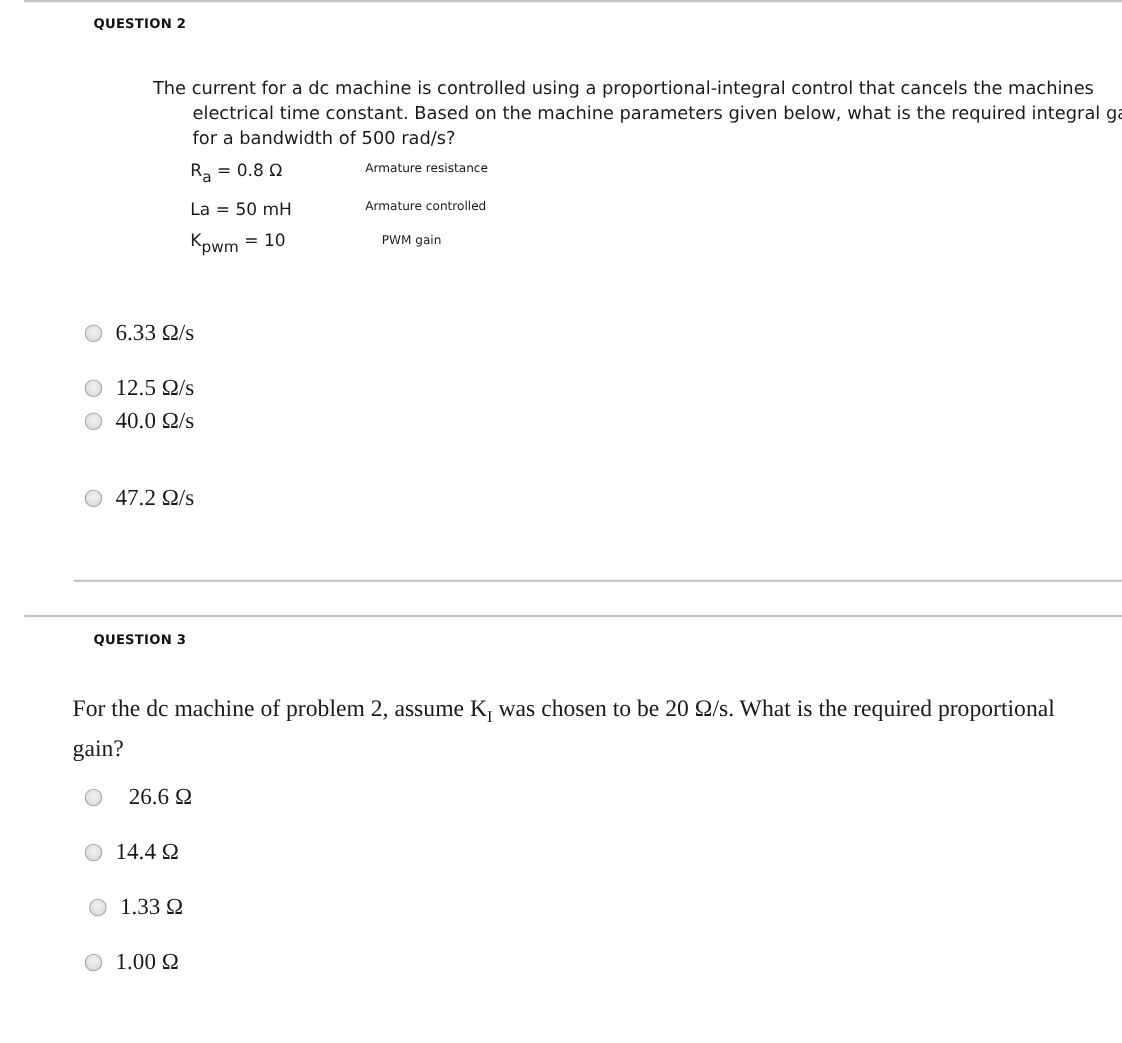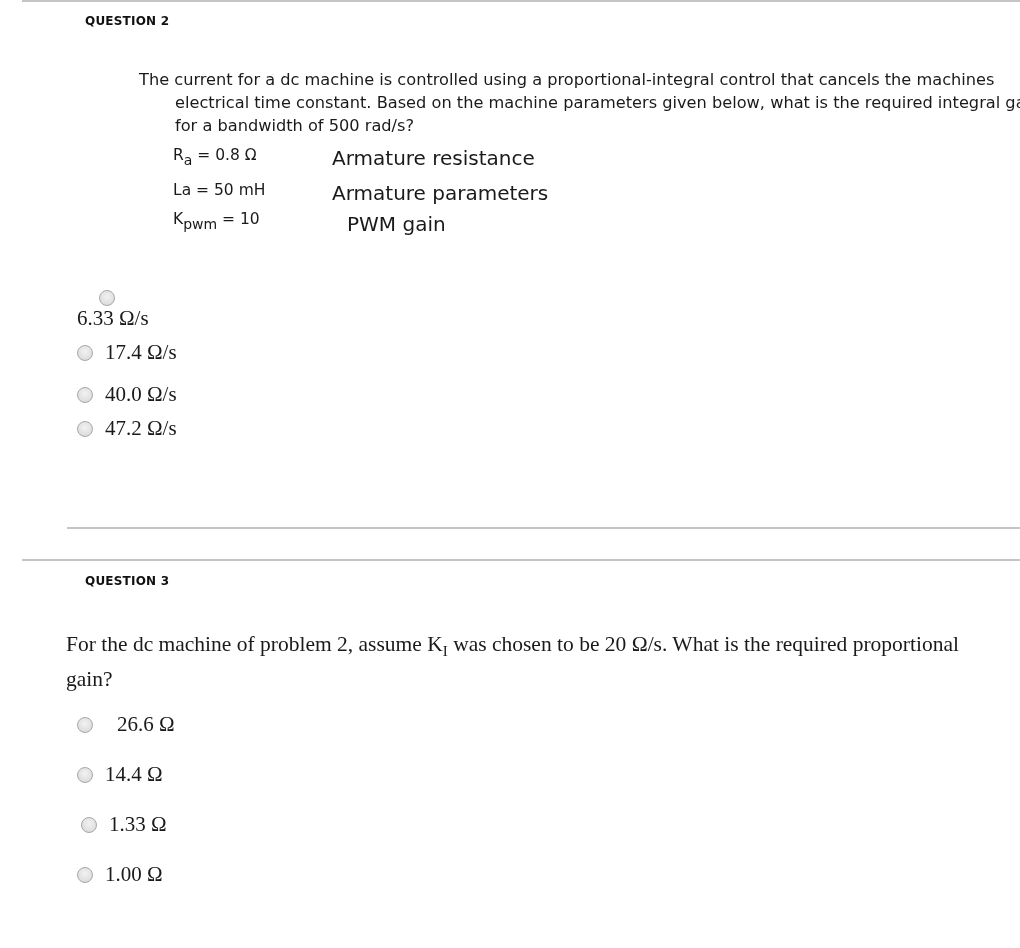--- a/index.html
+++ b/index.html
@@ -1,21 +1,21 @@
 <!DOCTYPE html>
 <html><head>
 <meta charset="utf-8">
 <style>
   html, body { margin: 0; padding: 0; background: #ffffff; }
   body { width: 1020px; height: 948px; position: relative; overflow: hidden; font-family: "DejaVu Sans", sans-serif; color: #1a1a1a; }
   .rule { position: absolute; height: 2px; background: #c4c4c4; }
   .q-title { position: absolute; font-family: "DejaVu Sans", sans-serif; font-weight: bold; font-size: 12px; letter-spacing: 0.2px; color: #111; }
   .q2-stem { position: absolute; left: 139px; top: 68px; width: 870px; font-family: "DejaVu Sans", sans-serif; font-size: 16.2px; line-height: 23px; color: #1a1a1a; padding-left: 36px; text-indent: -36px; }
   .param-row { position: absolute; left: 173px; font-family: "DejaVu Sans", sans-serif; font-size: 15.5px; color: #1a1a1a; }
-  .param-desc { position: absolute; font-family: "DejaVu Sans", sans-serif; font-size: 20px; color: #1a1a1a; }
+  .param-desc { position: absolute; font-family: "DejaVu Sans", sans-serif; font-size: 11px; color: #1a1a1a; }
   .sub { font-size: 14px; position: relative; top: 5px; }
   .option { position: absolute; display: flex; align-items: center; cursor: pointer; }
   .radio { width: 16px; height: 16px; border-radius: 50%; border: 1px solid #a8a8a8; background: radial-gradient(circle at 50% 40%, #f2f2f2 0%, #e1e1e1 60%, #d2d2d2 100%); box-sizing: border-box; margin-right: 12px; }
   .opt-label { font-family: "Liberation Serif", serif; font-size: 21px; color: #1a1a1a; }
   .q3-stem { position: absolute; left: 66px; top: 628px; width: 940px; font-family: "Liberation Serif", serif; font-size: 21.5px; line-height: 33px; color: #1a1a1a; }
   .ki-sub { font-size: 15px; position: relative; top: 5px; }
 </style>
 </head>
 <body>
 
@@ -29,40 +29,40 @@
 </div>
 
 <div class="param-row" style="top:146px;">
   <span>R</span><span class="sub">a</span><span> = 0.8 Ω</span>
 </div>
 <div class="param-desc" style="left:332px; top:146px;">Armature resistance</div>
 
 <div class="param-row" style="top:181px;">
   <span>La</span><span> = 50 mH</span>
 </div>
-<div class="param-desc" style="left:332px; top:181px;">Armature parameters</div>
+<div class="param-desc" style="left:332px; top:181px;">Armature controlled</div>
 
 <div class="param-row" style="top:210px;">
   <span>K</span><span class="sub">pwm</span><span> = 10</span>
 </div>
 <div class="param-desc" style="left:347px; top:212px;text-align:center;">PWM gain</div>
 
-<div class="option" style="left:77px; top:290px;flex-direction:column;">
+<div class="option" style="left:77px; top:290px;">
   <span class="radio"></span>
   <span class="opt-label">6.33 Ω/s</span>
 </div>
 <div class="option" style="left:77px; top:340px;">
   <span class="radio"></span>
-  <span class="opt-label">17.4 Ω/s</span>
+  <span class="opt-label">12.5 Ω/s</span>
 </div>
-<div class="option" style="left:77px; top:382px;">
+<div class="option" style="left:77px; top:370px;">
   <span class="radio"></span>
   <span class="opt-label">40.0 Ω/s</span>
 </div>
-<div class="option" style="left:77px; top:416px;text-align:right;">
+<div class="option" style="left:77px; top:440px;text-align:right;">
   <span class="radio"></span>
   <span class="opt-label">47.2 Ω/s</span>
 </div>
 
 <div class="rule" style="left:67px; top:527px; width:953px;"></div>
 <div class="rule" style="left:22px; top:559px; width:998px;"></div>
 
 <div class="q-title" style="left:85px; top:574px;">QUESTION 3</div>
 
 <div class="q3-stem">

